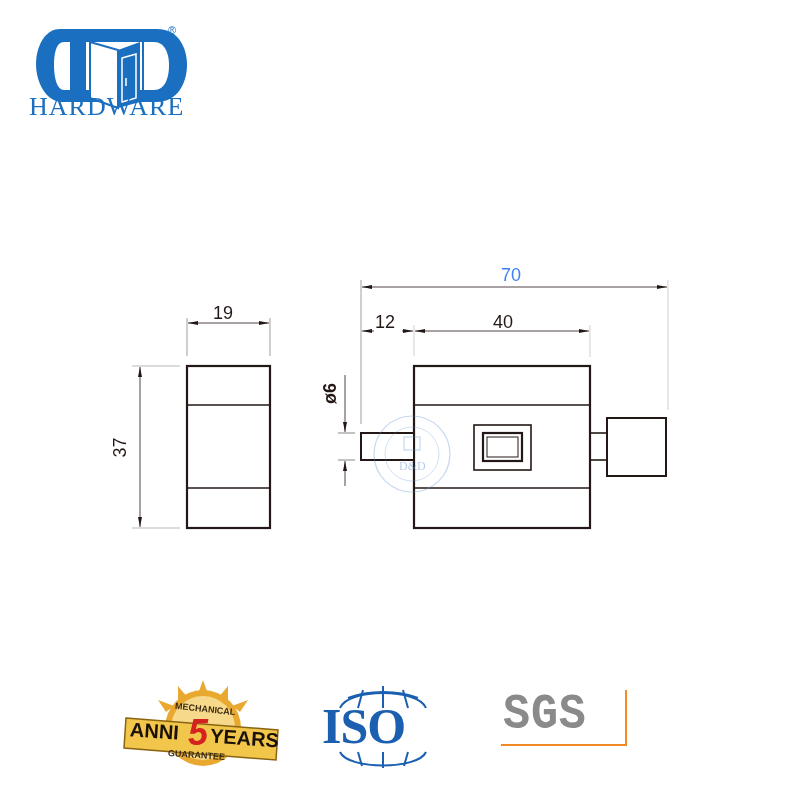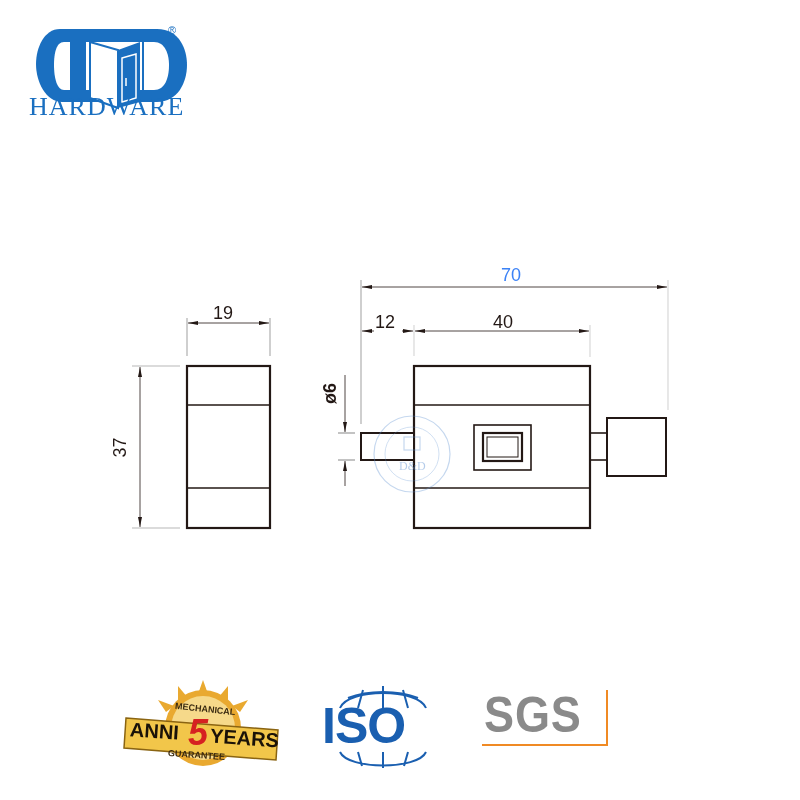--- a/index.html
+++ b/index.html
@@ -122,19 +122,19 @@
 
 <div class="abs" style="left:318px;top:678px;width:130px;height:90px;">
   <svg width="130" height="90" viewBox="0 0 130 90" fill="none" stroke="#1a5fb0" stroke-width="2">
     <path d="M22 30 C30 10 100 10 108 30"></path>
     <path d="M30 20 C50 12 80 12 100 20"></path>
     <path d="M65 8 L65 30 M45 12 L40 30 M85 12 L90 30"></path>
     <path d="M22 74 C30 92 100 92 108 74"></path>
     <path d="M40 74 L44 88 M90 74 L86 88 M65 74 L65 90"></path>
   </svg>
 </div>
-<div class="abs" style="left:322px;top:697px;font-size:50px;font-weight:bold;font-family:Liberation Sans, sans-serif;color:#1a5fb0;letter-spacing:-1px;">ISO</div>
+<div class="abs" style="left:322px;top:697px;font-size:50px;font-weight:bold;font-family:Liberation Serif, serif;color:#1a5fb0;letter-spacing:-1px;">ISO</div>
 
-<div class="abs" style="left:482px;top:690px;width:130px;height:60px;">
+<div class="abs" style="left:501px;top:690px;width:130px;height:60px;font-family:Liberation Mono, monospace;">
   <div class="abs" style="left:2px;top:-4px;font-size:50px;font-weight:bold;color:#8a8a8a;letter-spacing:1px;transform:scaleX(0.9);transform-origin:left;">SGS</div>
   <div class="abs" style="left:124px;top:0px;width:2px;height:55px;background:#f08a24;"></div>
   <div class="abs" style="left:0px;top:54px;width:126px;height:2px;background:#f08a24;"></div>
 </div>
 
 </body></html>

